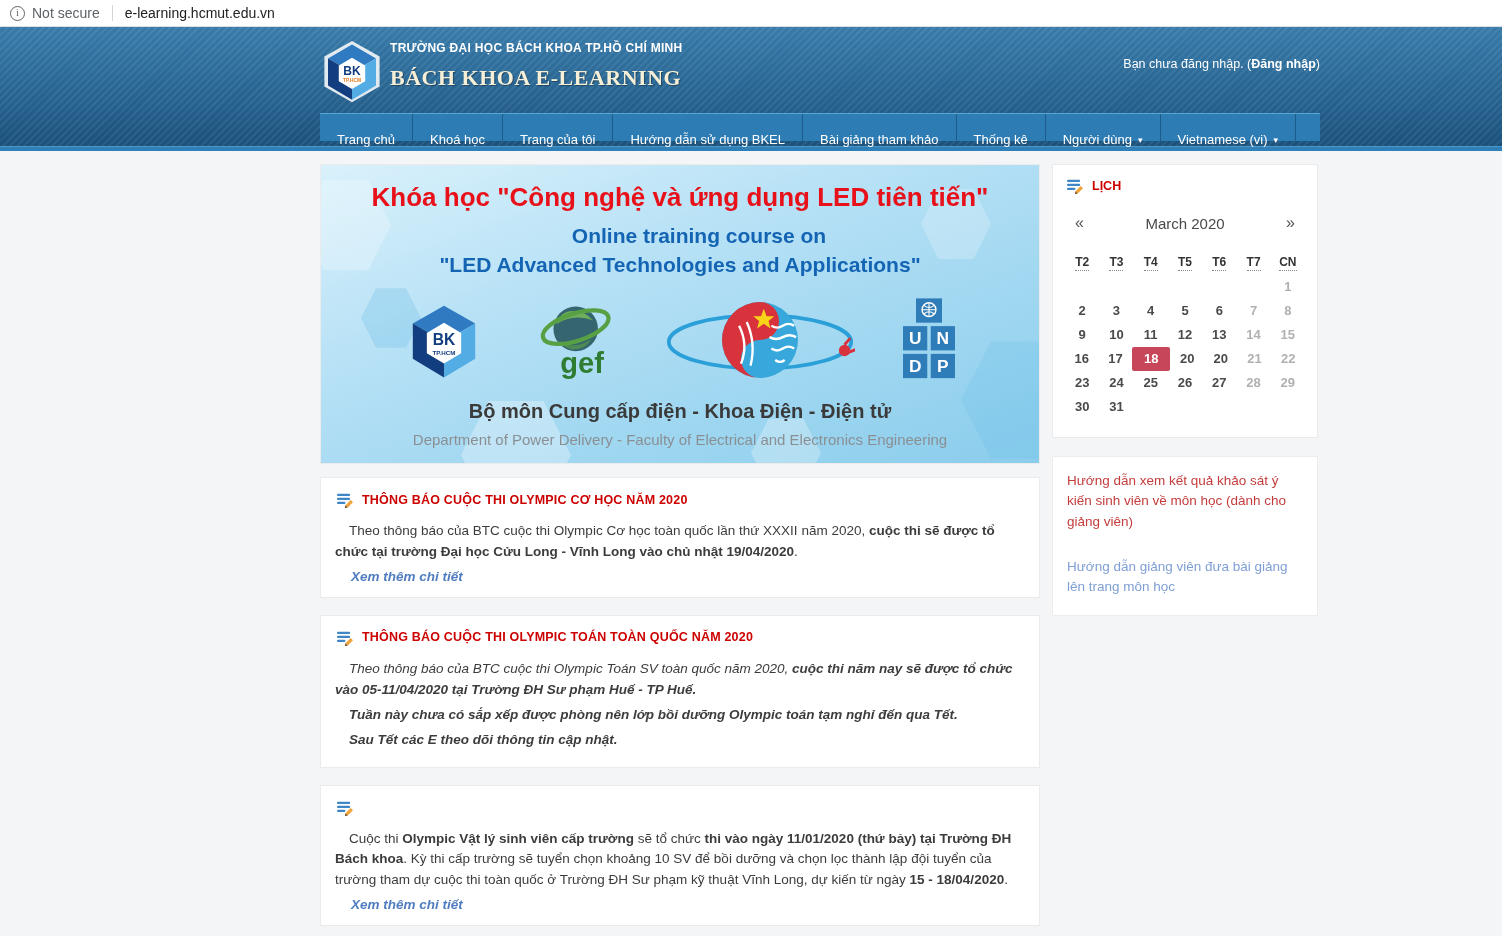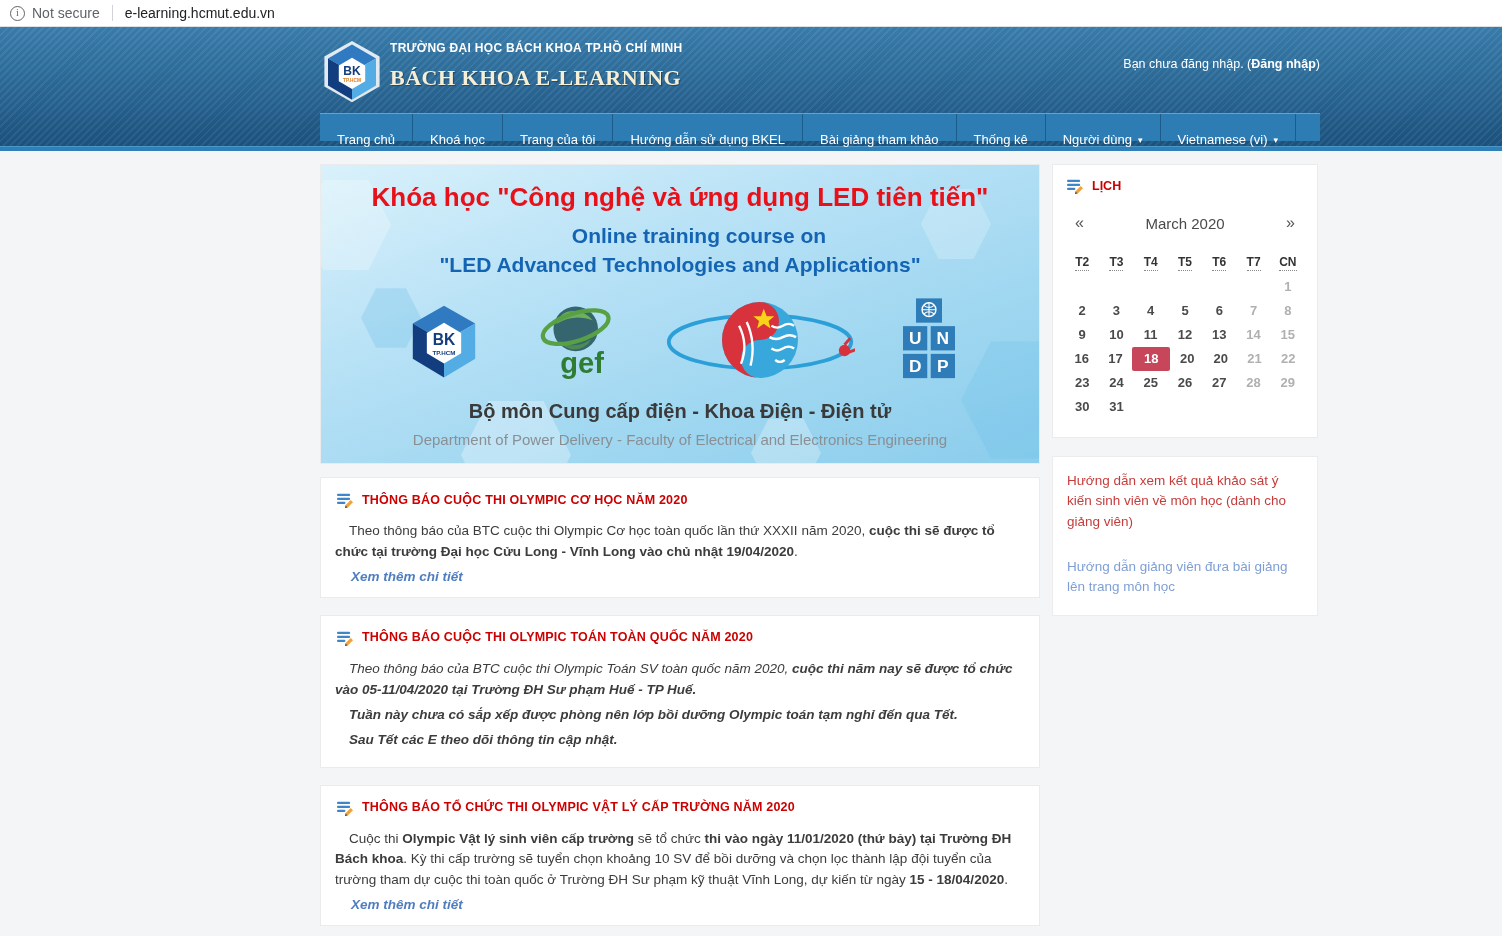--- a/index.html
+++ b/index.html
@@ -227,21 +227,20 @@
 
     <section class="card news-card">
       <div class="news-head">
         <svg class="nicon" width="19" height="17" viewBox="0 0 20 18">
           <rect x="2" y="3" width="14" height="2.4" rx="1.2" fill="#3e86c8"></rect>
           <rect x="2" y="7.2" width="14" height="2.4" rx="1.2" fill="#3e86c8"></rect>
           <rect x="2" y="11.4" width="9" height="2.4" rx="1.2" fill="#3e86c8"></rect>
           <path d="M11 15 L16.5 9.5 L19 12 L13.5 17.5 Z" fill="#f0a23c"></path>
           <path d="M11 15 L13.5 17.5 L10.5 18.2 Z" fill="#7a4a12"></path>
         </svg>
-        <span class="news-title">THÔNG BÁO TỔ CHỨC THI OLYMPIC VẬT LÝ CẤP TRƯỜNG NĂM 2020</span>
       </div>
       <div class="news-body">
           <p><span>Cuộc thi </span><span class="b">Olympic Vật lý sinh viên cấp trường</span><span> sẽ tổ chức </span><span class="b">thi vào ngày 11/01/2020 (thứ bảy) tại Trường ĐH Bách khoa</span><span>. Kỳ thi cấp trường sẽ tuyển chọn khoảng 10 SV để bồi dưỡng và chọn lọc thành lập đội tuyển của trường tham dự cuộc thi toàn quốc ở Trường ĐH Sư phạm kỹ thuật Vĩnh Long, dự kiến từ ngày </span><span class="b">15 - 18/04/2020</span><span>.</span></p>
         </div>
       <a class="news-more">Xem thêm chi tiết</a>
     </section>
 
   </main>
 
   <aside class="col-side">

